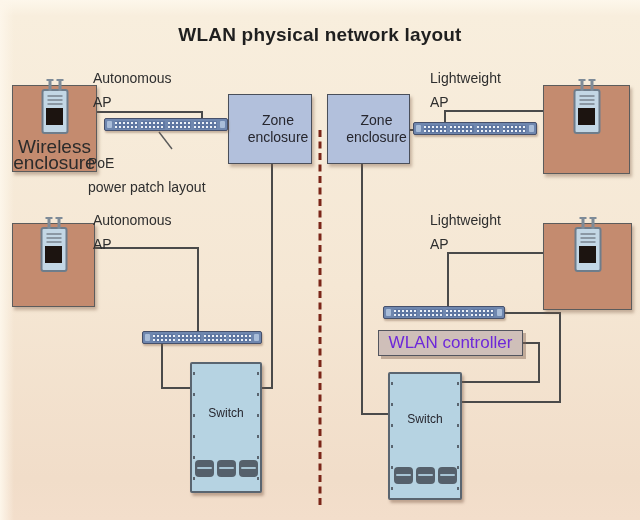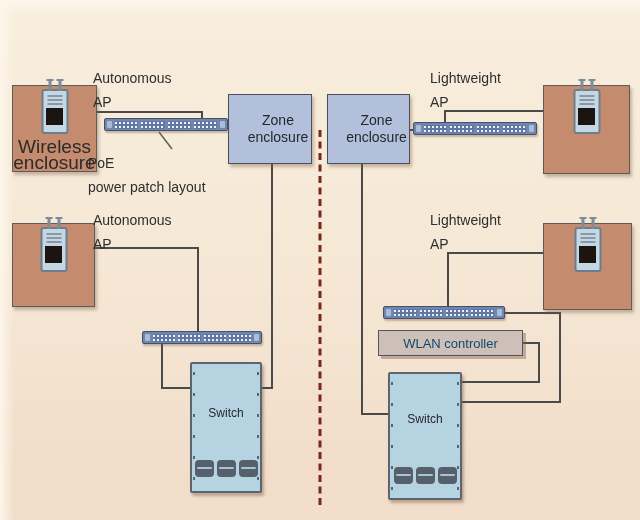--- a/index.html
+++ b/index.html
@@ -93,21 +93,21 @@
   }
   .slots{position:absolute;left:0;right:0;bottom:14px;display:flex;justify-content:center;gap:3px;}
   .slot{width:19px;height:17px;background:#55606b;border-radius:4px;position:relative;}
   .slot::after{content:"";position:absolute;left:2px;right:2px;top:7px;height:2px;background:#a7c4d4;border-radius:1px;}
   
   .controller{
     position:absolute;z-index:2;left:378px;top:330px;width:145px;height:26px;
     background:#cfbfb9;border:1.5px solid #53555e;box-sizing:border-box;
     box-shadow:3px 3px 0 rgba(130,100,85,.45);
     display:flex;align-items:center;justify-content:center;
-    font-size:13px;color:#0c4a6e;
+    font-size:17px;color:#6d28d9;
   }
 </style>
 </head>
 <body>
 
 <div class="stage">
 
   <svg class="wires" width="640" height="520" viewBox="0 0 640 520">
     <path d="M95 112 H202 V119" fill="none" stroke="#4a4a4a" stroke-width="2"></path>
     <path d="M159 132 L172 149" fill="none" stroke="#5a5a5a" stroke-width="1.4"></path>
@@ -116,20 +116,21 @@
     <path d="M162 344 V388 H191" fill="none" stroke="#4a4a4a" stroke-width="2"></path>
     <path d="M362 164 V414 H389" fill="none" stroke="#4a4a4a" stroke-width="2"></path>
     <path d="M410 130 H414" fill="none" stroke="#4a4a4a" stroke-width="2"></path>
     <path d="M445 123 V111 H543" fill="none" stroke="#4a4a4a" stroke-width="2"></path>
     <path d="M543 253 H448 V307" fill="none" stroke="#4a4a4a" stroke-width="2"></path>
     <path d="M505 313 H560 V402 H462" fill="none" stroke="#4a4a4a" stroke-width="2"></path>
     <path d="M523 343 H539 V382 H462" fill="none" stroke="#4a4a4a" stroke-width="2"></path>
     <path d="M320 130 V505" fill="none" stroke="#7b2619" stroke-width="3" stroke-dasharray="7 4.5"></path>
   </svg>
 
+  <div class="title">WLAN physical network layout</div>
 
   <div class="ann ml" style="left:93px;top:66px;width:124px">Autonomous
 AP</div>
   <div class="ann ml" style="left:88px;top:151px;width:156px">PoE
 power patch layout</div>
   <div class="ann ml" style="left:93px;top:208px;width:124px">Autonomous
 AP</div>
   <div class="ann ml" style="left:430px;top:66px;width:124px">Lightweight
 AP</div>
   <div class="ann ml" style="left:430px;top:208px;width:124px">Lightweight

